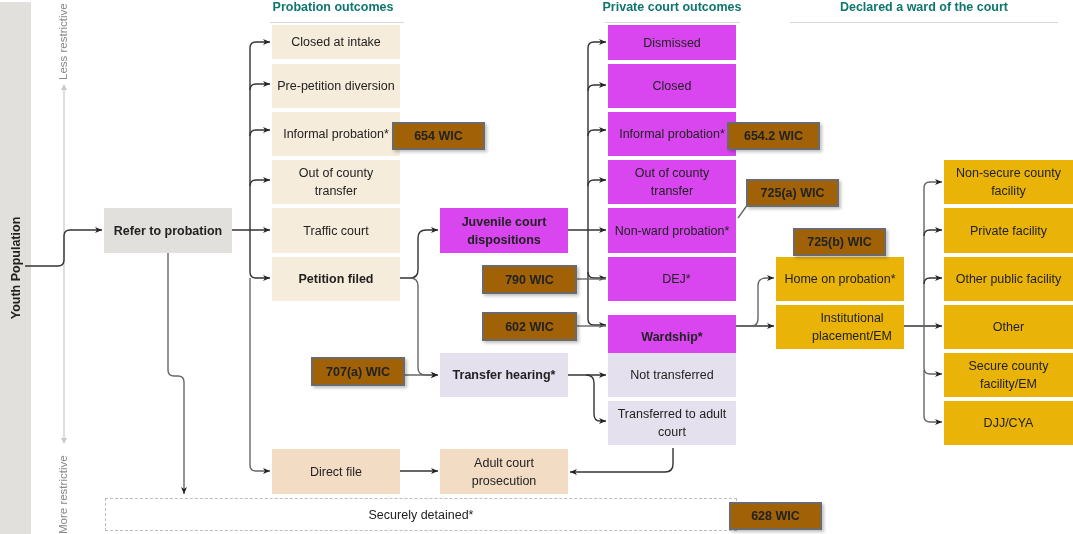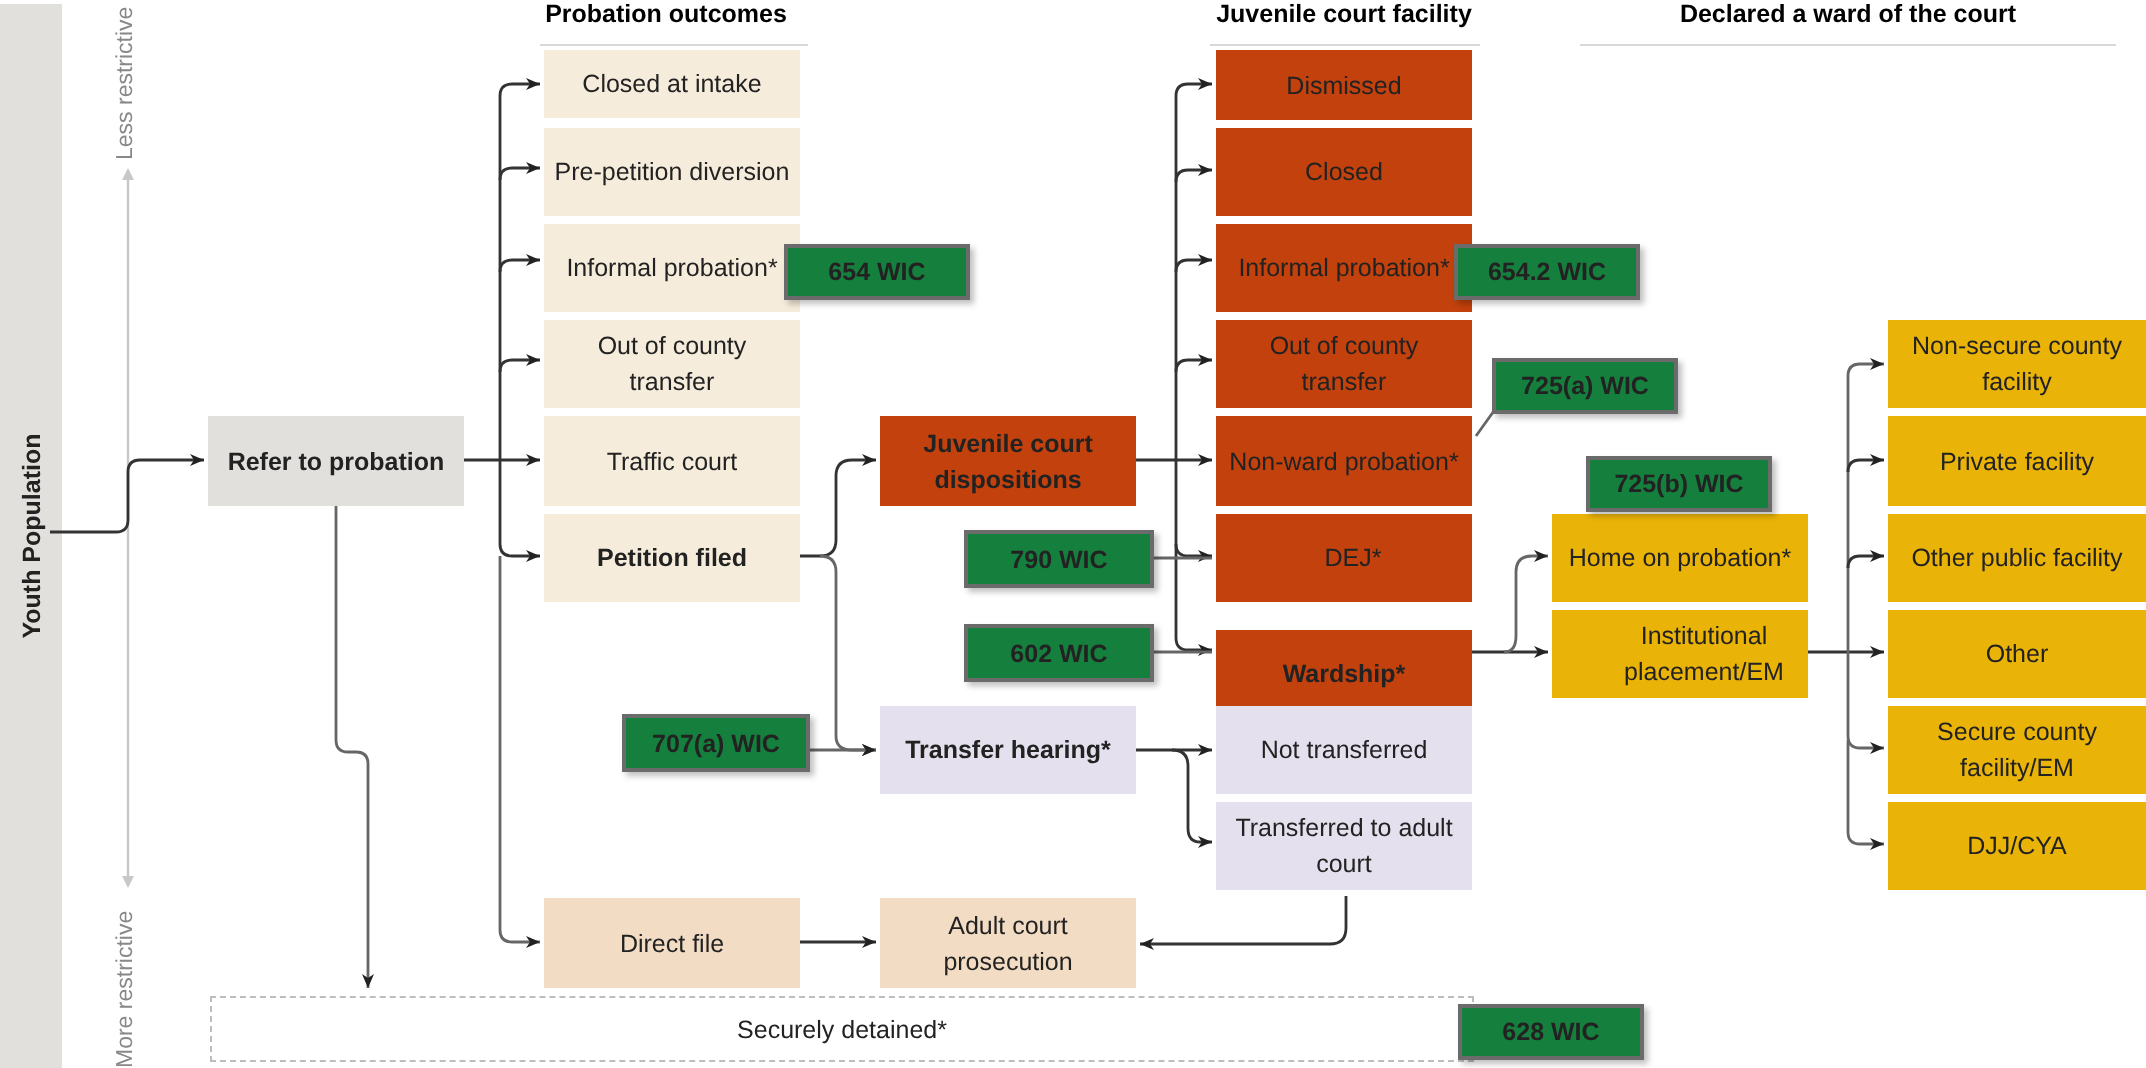--- a/index.html
+++ b/index.html
@@ -1,46 +1,46 @@
 <!DOCTYPE html>
 <html><head>
 <meta charset="utf-8">
 <style>
   html,body{margin:0;padding:0;background:#fff;}
   body{width:1073px;height:534px;position:relative;overflow:hidden;font-family:"Liberation Sans","DejaVu Sans",sans-serif;color:#222;}
   .box{position:absolute;display:flex;align-items:center;justify-content:center;text-align:center;font-size:12.5px;line-height:18px;box-sizing:border-box;padding:0 4px;}
   .bold{font-weight:bold;}
   .prob{background:#f6ecdb;}
-  .juv{background:#c2410c;}
+  .juv{background:#d946ef;}
   .ward{background:#eab308;}
   .trans{background:#e4e0ee;}
   .adult{background:#f3dcc4;}
   .grey{background:#e2e0dc;}
-  .wic{position:absolute;background:#15803d;border:2px solid #6b6b6b;box-shadow:2px 2px 3px rgba(0,0,0,0.25);display:flex;align-items:center;justify-content:center;font-weight:bold;font-size:12.5px;box-sizing:border-box;}
-  .header{position:absolute;color:#000000;font-weight:bold;font-size:12.5px;text-align:center;}
+  .wic{position:absolute;background:#a16207;border:2px solid #6b6b6b;box-shadow:2px 2px 3px rgba(0,0,0,0.25);display:flex;align-items:center;justify-content:center;font-weight:bold;font-size:12.5px;box-sizing:border-box;}
+  .header{position:absolute;color:#0f766e;font-weight:bold;font-size:12.5px;text-align:center;}
   .hline{position:absolute;height:1px;background:#d8d8d8;}
   #youth{position:absolute;left:0;top:2px;width:31px;height:532px;background:#e2e0dc;}
   #youth span{position:absolute;left:50%;top:50%;transform:translate(-50%,-50%) rotate(-90deg);white-space:nowrap;font-weight:bold;font-size:12.5px;}
   .vlabel{position:absolute;color:#888;font-size:11.5px;white-space:nowrap;transform:rotate(-90deg);transform-origin:left top;}
   #detained{position:absolute;left:105px;top:498px;width:632px;height:33px;border:1.5px dashed #bdbdbd;box-sizing:border-box;display:flex;align-items:center;justify-content:center;font-size:12.5px;}
   svg{position:absolute;left:0;top:0;}
 </style>
 </head>
 <body>
 
 <div id="youth">
     <span>Youth Population</span>
   </div>
 
 <div class="vlabel" style="left:57px;top:80px;">Less restrictive</div>
 <div class="vlabel" style="left:57px;top:534px;">More restrictive</div>
 
 <div class="header" style="left:262px;top:0;width:142px;">Probation outcomes</div>
 <div class="hline" style="left:270px;top:22px;width:134px;"></div>
-<div class="header" style="left:596px;top:0;width:152px;">Juvenile court facility</div>
+<div class="header" style="left:596px;top:0;width:152px;">Private court outcomes</div>
 <div class="hline" style="left:605px;top:22px;width:135px;"></div>
 <div class="header" style="left:790px;top:0;width:268px;">Declared a ward of the court</div>
 <div class="hline" style="left:790px;top:22px;width:268px;"></div>
 
 <svg width="1073" height="534">
   <defs>
     <marker id="ah" markerWidth="8" markerHeight="8" refX="7" refY="4" orient="auto" markerUnits="userSpaceOnUse">
       <path d="M0,1 L7,4 L0,7 L2,4 Z" fill="#222"></path>
     </marker>
   </defs>

